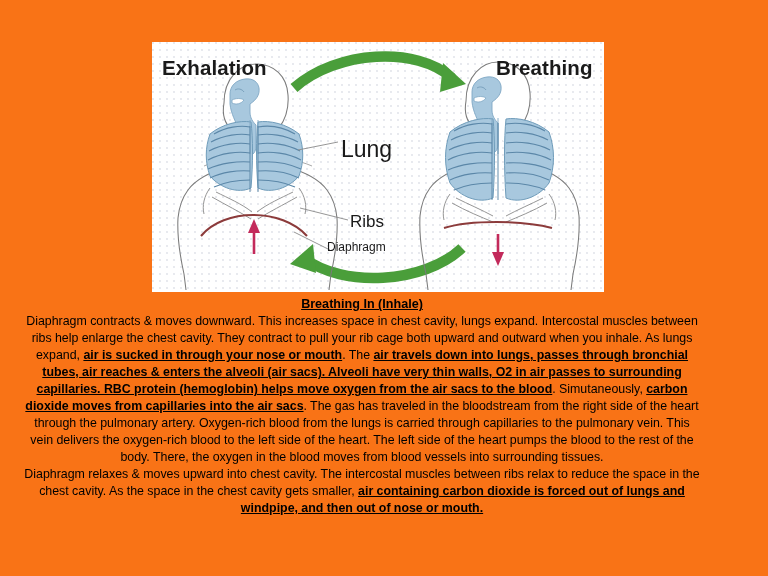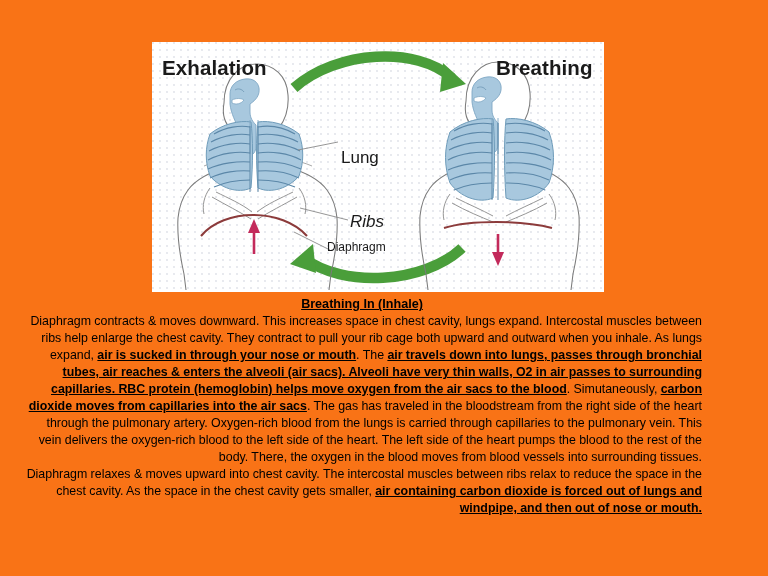--- a/index.html
+++ b/index.html
@@ -54,30 +54,29 @@
   }
   .lbl-inhalation {
     left: 344px;
     top: 14px;
     font-size: 20.5px;
     font-weight: bold;
     letter-spacing: 0.1px;
   }
   .lbl-lung {
     left: 189px;
-    top: 106px;
-    font-size: 17px;
+    top: 94px;
+    font-size: 23px;
     font-weight: normal;
   }
   .lbl-ribs {
     left: 198px;
     top: 170px;
     font-size: 17px;
     font-weight: normal;
-    font-style: italic;
   }
   .lbl-diaphragm {
     left: 175px;
     top: 198px;
     font-size: 12px;
     font-weight: normal;
   }
 
   
   #body-text {
@@ -96,21 +95,21 @@
   .section-heading {
     text-align: center;
     font-weight: bold;
     text-decoration: underline;
     font-size: 12.6px;
     line-height: 17px;
     margin: 0;
   }
   .para {
     margin: 0;
-    text-align: right;
+    text-align: center;
     word-spacing: -0.1px;
   }
   .para .bu {
     font-weight: bold;
     text-decoration: underline;
   }
 </style>
 </head>
 <body>
 

